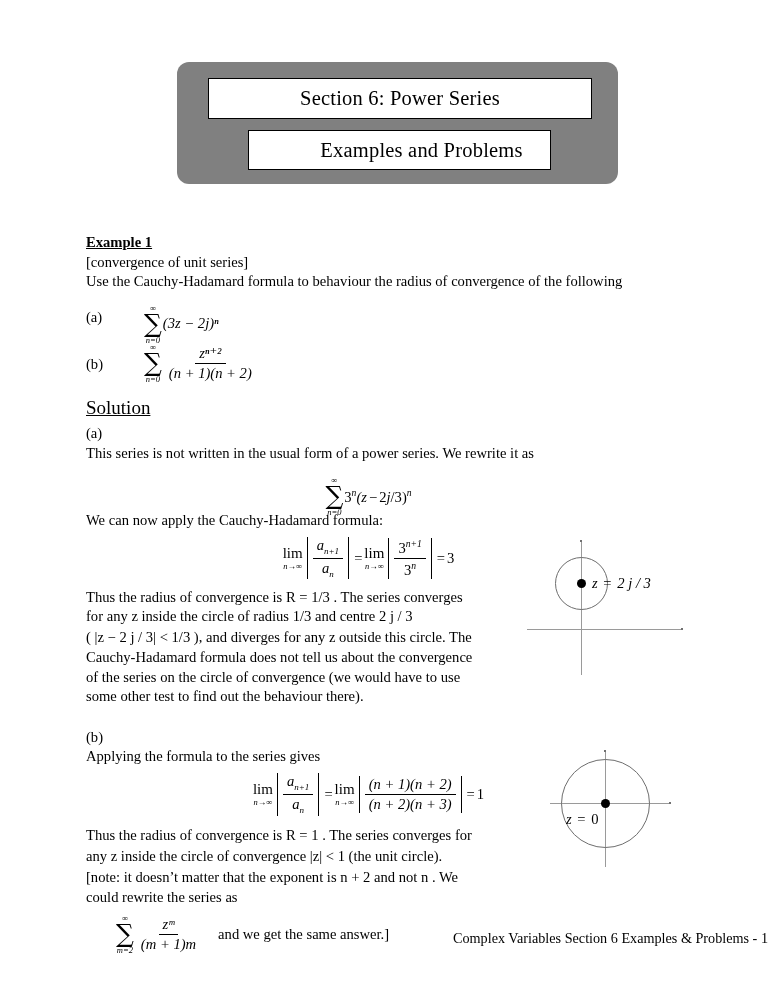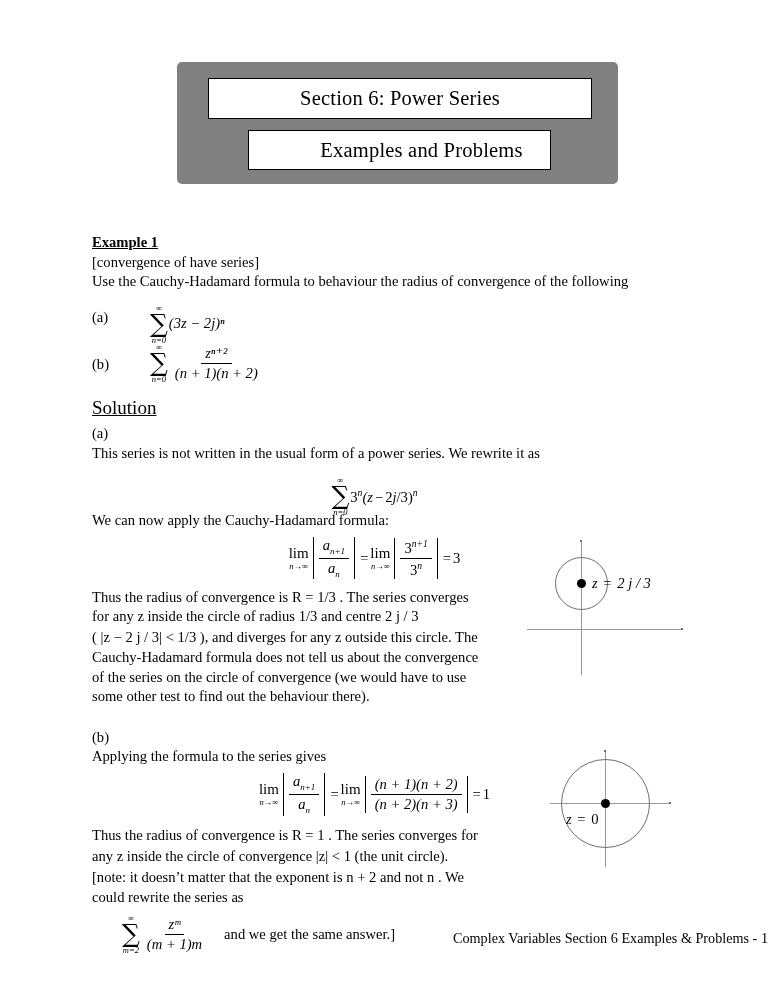--- a/index.html
+++ b/index.html
@@ -17,21 +17,21 @@
   }
 
   
   #title-banner {
     position: absolute;
     left: 177px;
     top: 62px;
     width: 441px;
     height: 122px;
     background: #808080;
-    border-radius: 5px;
+    border-radius: 12px;
     box-sizing: border-box;
   }
   .title-box {
     position: absolute;
     background: #ffffff;
     border: 1px solid #000000;
     box-sizing: border-box;
     display: flex;
     align-items: center;
     justify-content: center;
@@ -49,21 +49,21 @@
     left: 71px;
     top: 68px;
     width: 303px;
     height: 40px;
     padding-left: 44px;
   }
 
   
   #content {
     position: absolute;
-    left: 92px;
+    left: 86px;
     top: 233px;
     width: 565px;
   }
   .para {
     font-size: 14.6px;
     line-height: 19.2px;
     margin: 0;
   }
   .heading {
     font-size: 14.6px;
@@ -223,21 +223,21 @@
 <body>
 
 <div id="title-banner">
   <div class="title-box" id="title-box-main">Section 6: Power Series</div>
   <div class="title-box" id="title-box-sub">Examples and Problems</div>
 </div>
 
 <div id="content">
 
   <div class="heading">Example 1</div>
-  <div class="para">[convergence of have series]</div>
+  <div class="para">[convergence of unit series]</div>
   <div class="para">Use the Cauchy-Hadamard formula to behaviour the radius of convergence of the following</div>
 
   <div class="gap-md"></div>
 
   <div style="position:relative;height:30px;">
     <span class="para" style="position:absolute;left:0;top:4px;">(a)</span>
     <span class="math-inline" style="position:absolute;left:58px;top:0px;">
       <span class="sigma-wrap">
         <span class="sigma-top">∞</span>
         <span class="sigma-glyph">∑</span>

